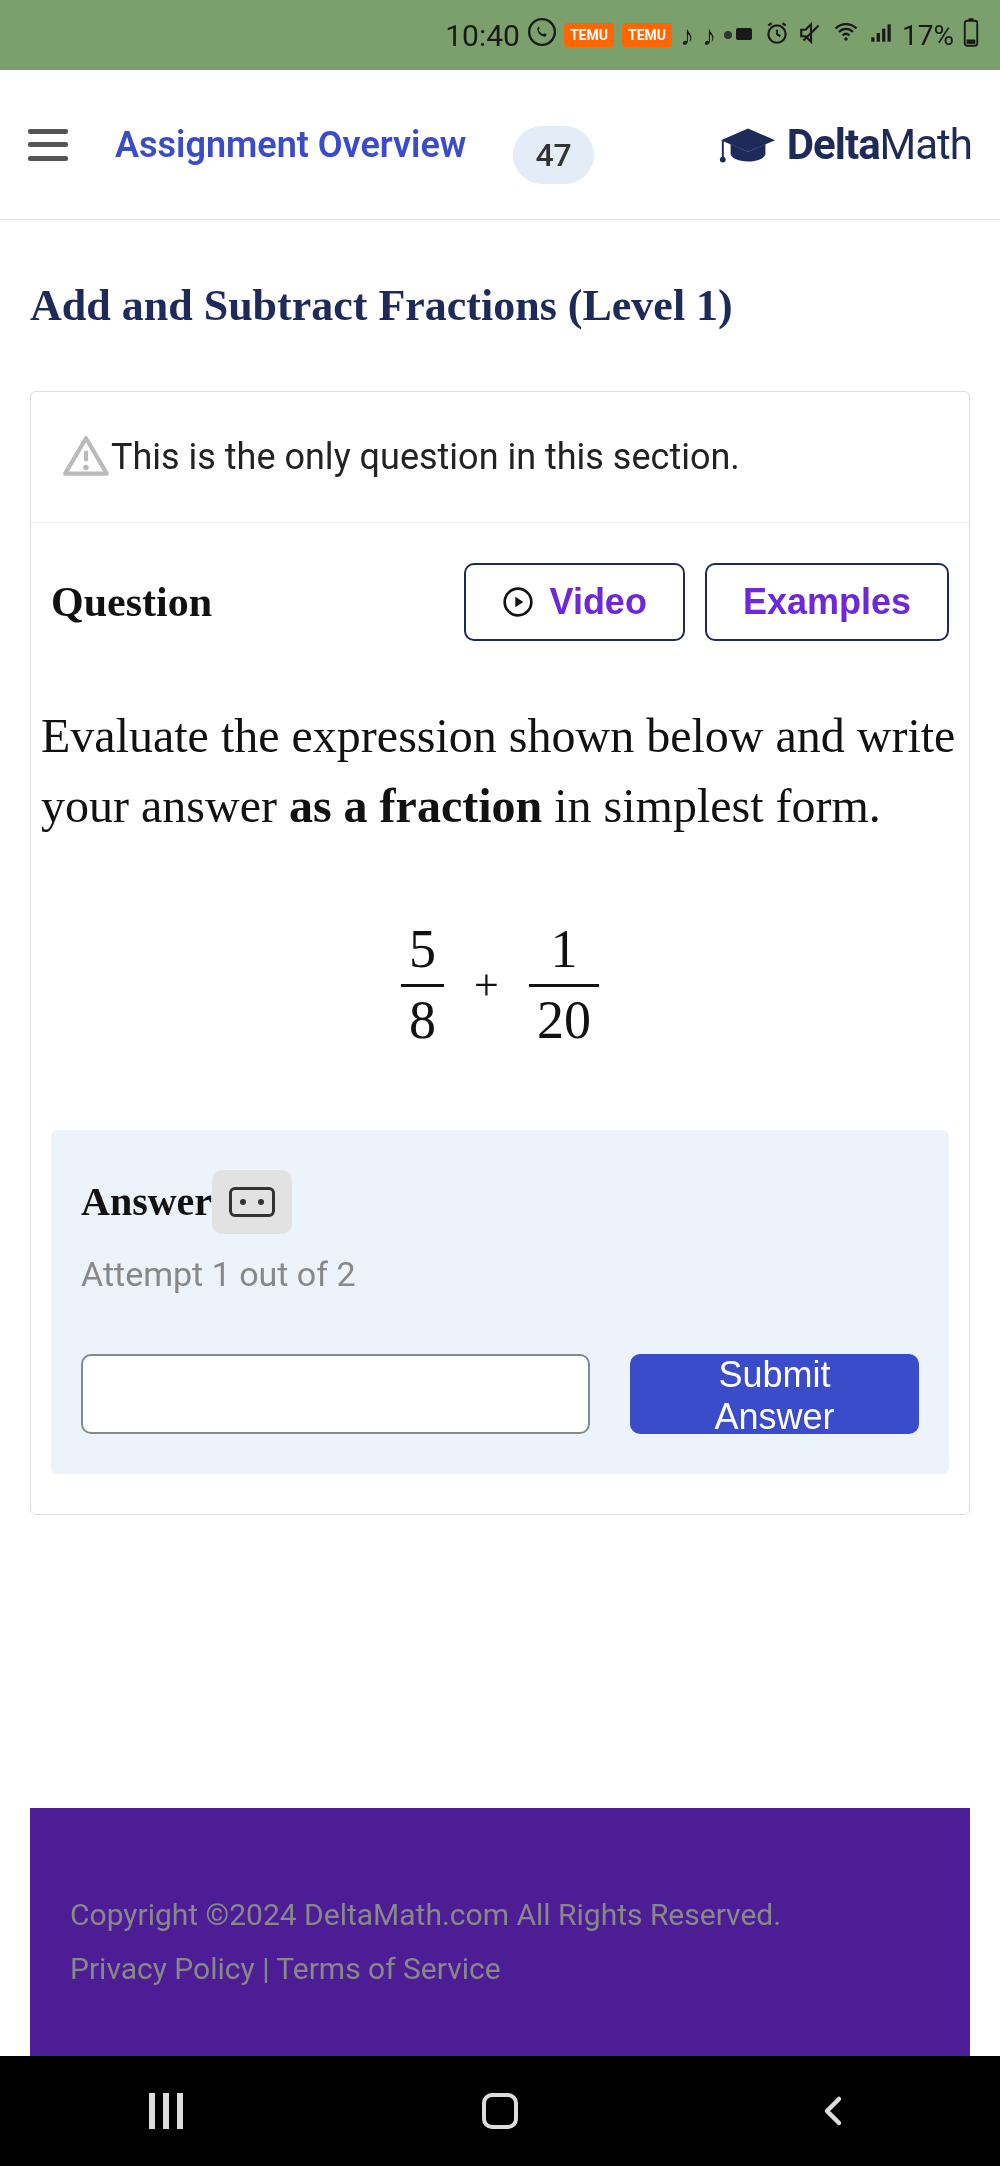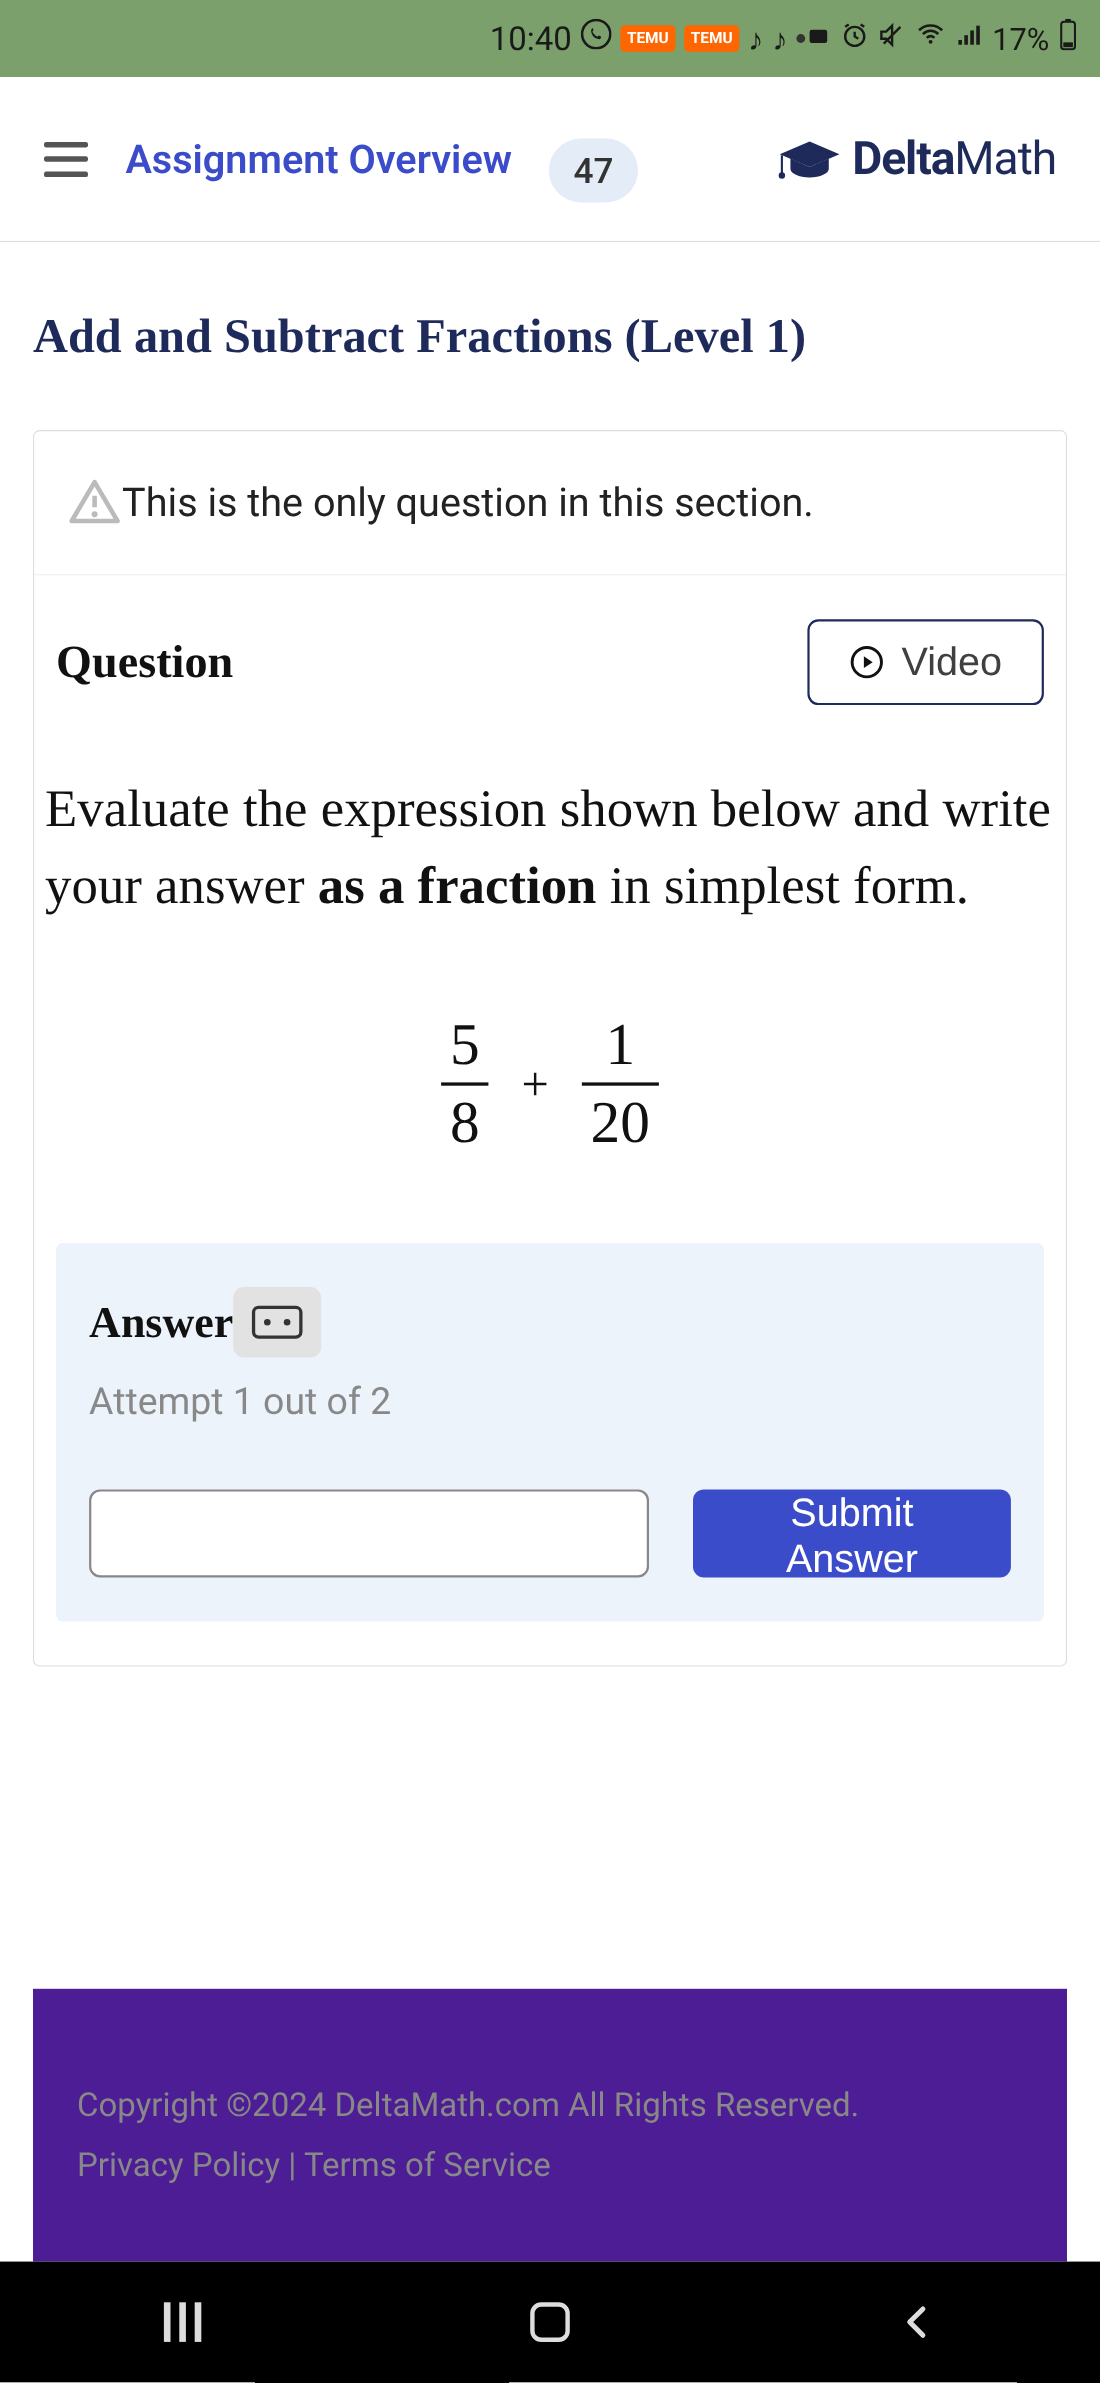--- a/index.html
+++ b/index.html
@@ -32,22 +32,22 @@
     font-weight: bold;
   }
   .tiktok-icon { font-size: 28px; }
   .dot { width: 8px; height: 8px; background: #333; border-radius: 50%; }
   .battery-text { font-size: 28px; }
   .app-header {
     height: 150px;
     background: white;
     display: flex;
     align-items: center;
-    padding: 0 40px;
-    gap: 34px;
+    padding: 0 28px;
+    gap: 47px;
     border-bottom: 1px solid #ddd;
   }
   .hamburger {
     width: 40px;
     height: 32px;
     display: flex;
     flex-direction: column;
     justify-content: space-between;
   }
   .hamburger div { height: 5px; background: #555; border-radius: 2px; }
@@ -128,24 +128,25 @@
     font-weight: 700;
     color: #111;
     flex: 1;
   }
   .pill-btn {
     border: 2px solid #1e2a5a;
     background: white;
     border-radius: 10px;
     padding: 16px 36px;
     font-size: 36px;
-    color: #404040;
+    color: #6d28d9;
     display: flex;
     align-items: center;
     gap: 16px;
+    font-weight: bold;
   }
   .play-icon {
     width: 32px;
     height: 32px;
   }
   .prompt {
     font-family: Georgia, "Times New Roman", serif;
     font-size: 48px;
     line-height: 1.45;
     color: #111;
@@ -370,20 +371,23 @@
     </div>
 
     <div class="question-bar">
       <span class="question-label">Question</span>
       <button class="pill-btn">
         <svg class="play-icon" viewBox="0 0 24 24">
           <circle cx="12" cy="12" r="10" fill="none" stroke="#111" stroke-width="2"></circle>
           <path d="M10 8 L16 12 L10 16 Z" fill="#111"></path>
         </svg>
         <span>Video</span>
+      </button>
+      <button class="pill-btn">
+        <span>Examples</span>
       </button>
     </div>
 
     <div class="prompt">
       <span>Evaluate the expression shown below and write your answer </span><b>as a fraction</b><span> in simplest form.</span>
     </div>
 
     <div class="expression">
       <span class="frac">
         <span class="num">5</span>

